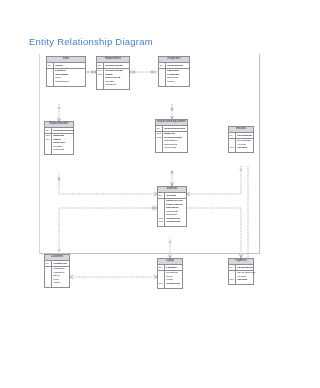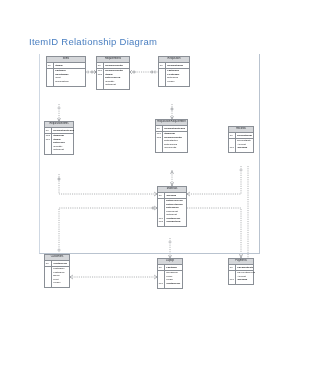--- a/index.html
+++ b/index.html
@@ -73,21 +73,21 @@
     font-weight:bold;text-decoration:underline;
     line-height:normal;height:auto;
   }
   svg#links{position:absolute;left:0;top:0;width:300px;height:388px;pointer-events:none;}
   .link{stroke:#6e7378;stroke-width:.55;stroke-dasharray:1.1 1.1;fill:none;}
   .crow{stroke:#6e7378;stroke-width:.5;fill:none;}
 </style>
 </head>
 <body>
 
-<div id="page-title">ItemID Relationship Diagram</div>
+<div id="page-title">Entity Relationship Diagram</div>
 
 <svg id="links">
 
   <path class="link" d="M86,72 L96,72"></path>
   <circle class="crow" cx="92" cy="72" r="1.1" fill="#fff"></circle>
   <path class="crow" d="M94,70 L96,72 L94,74 M94,72 L96,72"></path>
   <path class="crow" d="M88,70.5 L88,73.5"></path>
 
   <path class="link" d="M130,72 L158,72"></path>
   <circle class="crow" cx="134" cy="72" r="1.1" fill="#fff"></circle>

